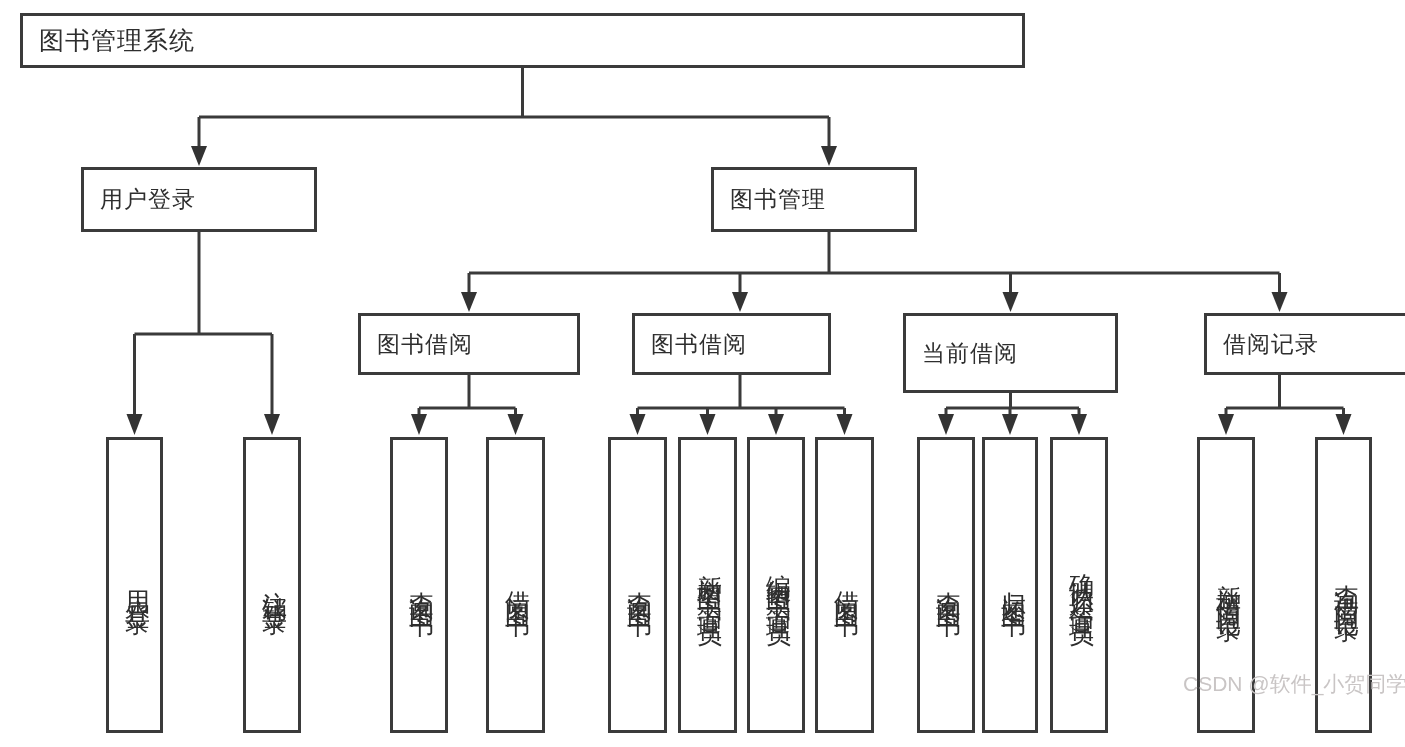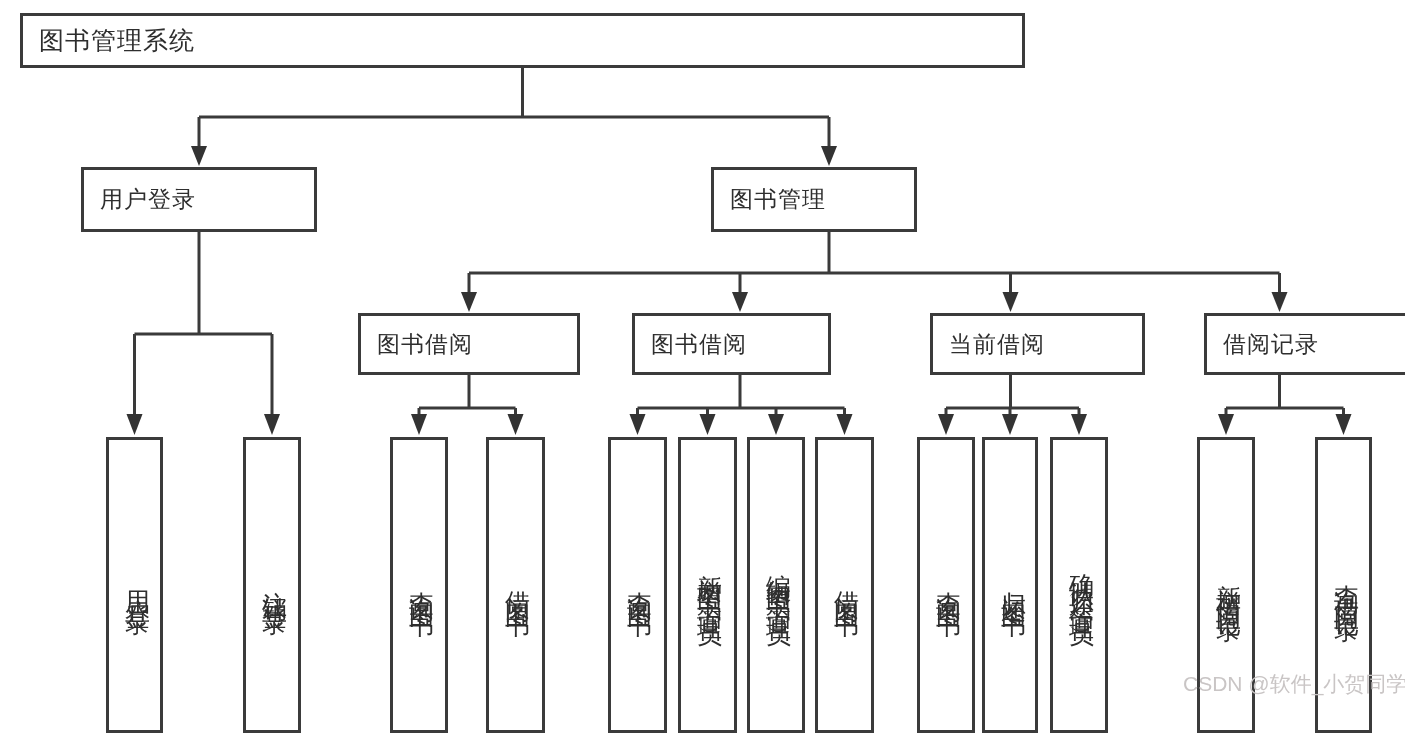--- a/index.html
+++ b/index.html
@@ -71,21 +71,21 @@
   <div class="box" style="left:711px;top:167px;width:206px;height:65px;">
     <span class="hlabel">图书管理</span>
   </div>
 
   <div class="box" style="left:358px;top:313px;width:222px;height:62px;">
     <span class="hlabel">图书借阅</span>
   </div>
   <div class="box" style="left:632px;top:313px;width:199px;height:62px;">
     <span class="hlabel">图书借阅</span>
   </div>
-  <div class="box" style="left:930px;top:313px;width:215px;height:62px;">
+  <div class="box" style="left:903px;top:313px;width:215px;height:80px;">
     <span class="hlabel">当前借阅</span>
   </div>
   <div class="box" style="left:1172px;top:313px;width:215px;height:62px;margin-left:32px;">
     <span class="hlabel">借阅记录</span>
   </div>
 
   <div class="box" style="left:106px;top:437px;width:57px;height:296px;">
     <span class="vlabel">用户登录</span>
   </div>
   <div class="box" style="left:243px;top:437px;width:58px;height:296px;">

